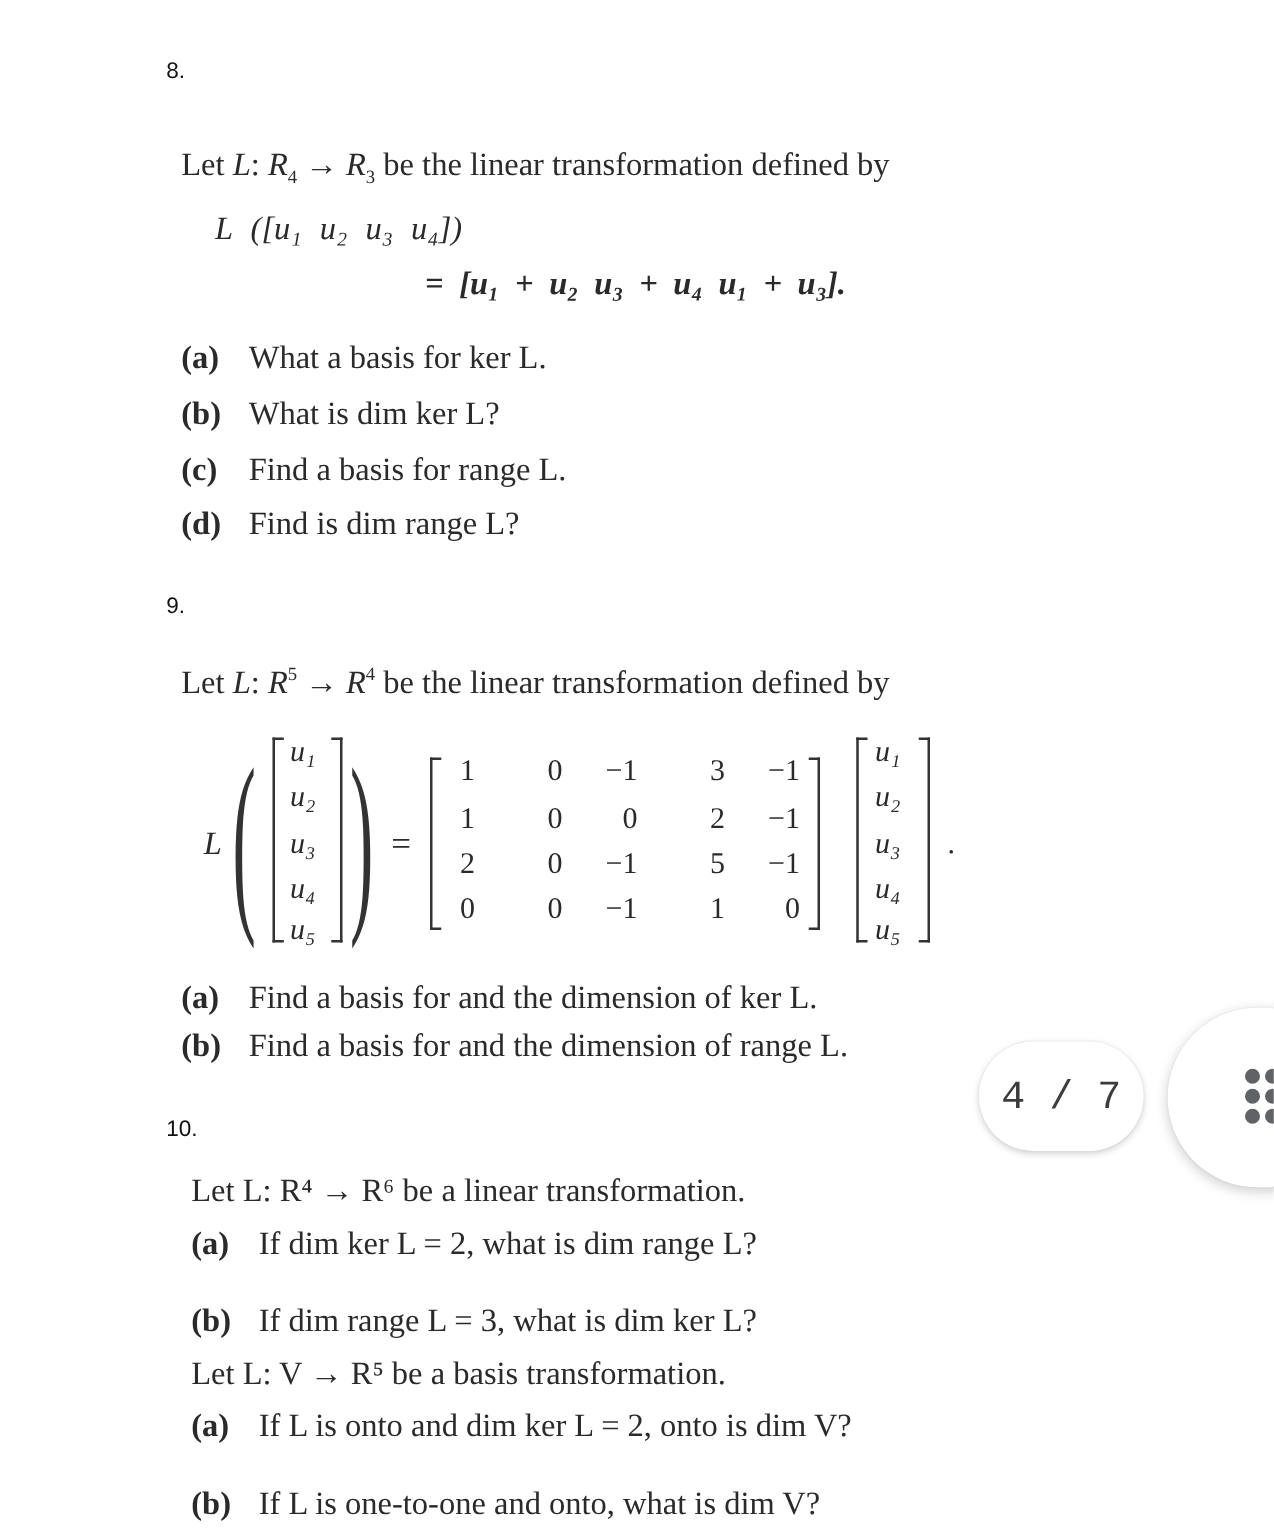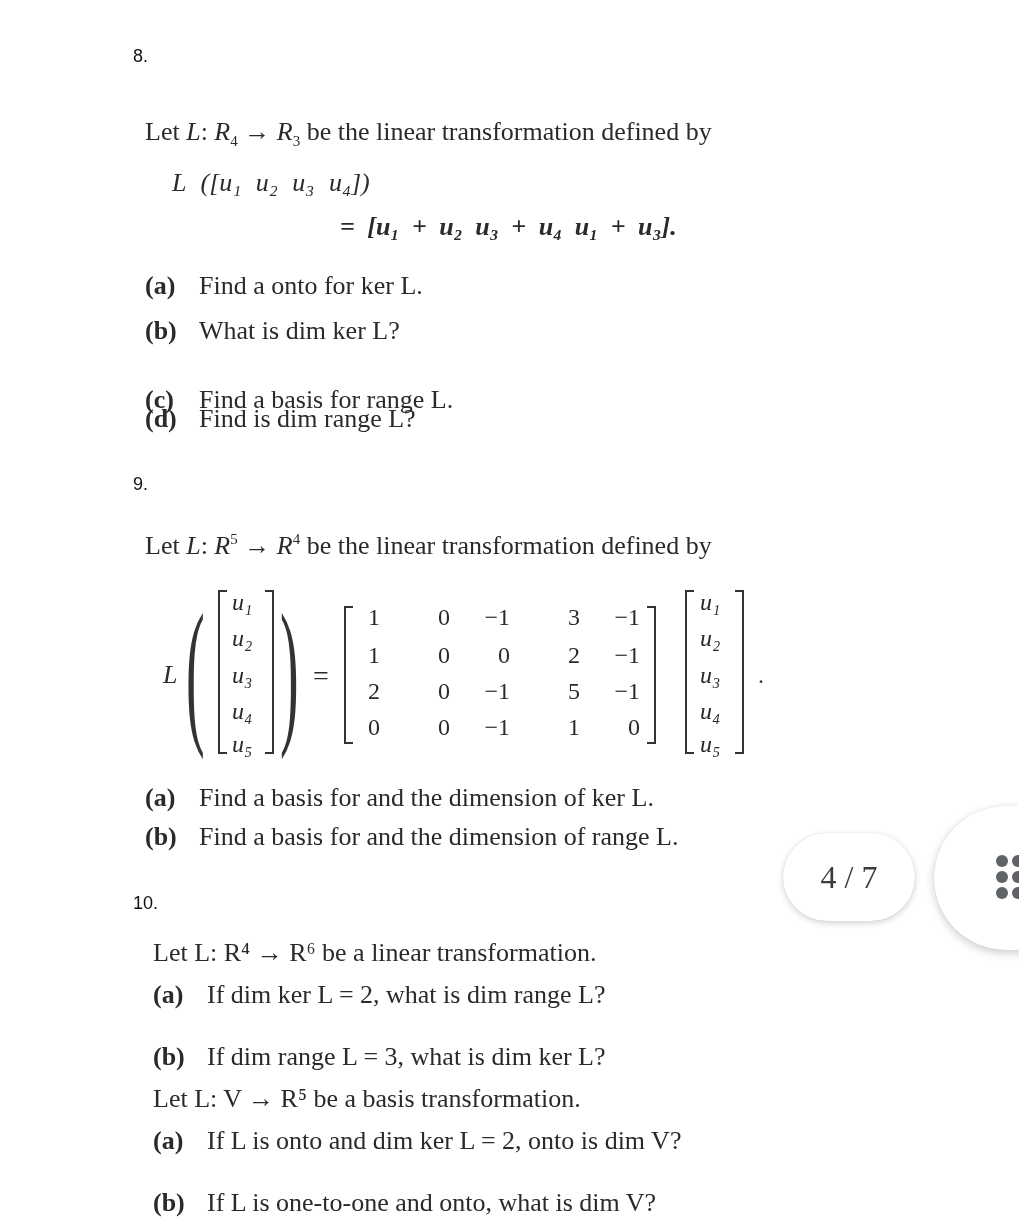--- a/index.html
+++ b/index.html
@@ -15,44 +15,44 @@
     .bl { border-right: none; width: 7px; }
     .br { border-left: none; width: 7px; }
     .cell { position: absolute; text-align: right; width: 40px; }
     .vec { position: absolute; font-style: italic; font-family: "Liberation Serif", "DejaVu Serif", serif; font-size: 24px; color: #2a2a2a; }
     .paren { position: absolute; font-family: "Liberation Serif", "DejaVu Serif", serif; color: #333; }
     .page-pill {
       position: absolute; left: 783px; top: 833px; width: 132px; height: 88px;
       border-radius: 44px; background: #fff;
       box-shadow: 0 2px 6px rgba(0,0,0,0.18), 0 0 1px rgba(0,0,0,0.15);
       display: flex; align-items: center; justify-content: center;
-      font-family: Liberation Serif, serif; font-size: 32px; color: #3c3c3c;
+      font-family: Liberation Mono, monospace; font-size: 32px; color: #3c3c3c;
     }
     .grid-btn {
       position: absolute; left: 934px; top: 806px; width: 150px; height: 144px;
       border-radius: 72px; background: #fff;
       box-shadow: 0 3px 10px rgba(0,0,0,0.2), 0 0 1px rgba(0,0,0,0.15);
     }
     .dot { position: absolute; width: 12px; height: 12px; border-radius: 6px; background: #5f6368; }
   </style>
 </head>
 <body>
 
 <div class="abs qnum" style="left:133px; top:46px;">8.</div>
 
 <div class="abs line" style="left:145px; top:93px;margin-top:24px;">
   <span>Let </span><span class="it">L</span><span>: </span><span class="it">R</span><sub>4</sub><span> → </span><span class="it">R</span><sub>3</sub><span> be the linear transformation defined by</span>
 </div>
 
 <div class="abs line it" style="left:172px; top:168px; word-spacing:8px;">L ([u₁   u₂   u₃   u₄])</div>
 <div class="abs line it" style="left:340px; top:212px; word-spacing:6px;font-weight:bold;">= [u₁ + u₂   u₃ + u₄   u₁ + u₃].</div>
 
-<div class="abs line" style="left:145px; top:271px;"><span class="lab">(a)</span><span>Find a onto for ker L.</span></div>
+<div class="abs line" style="left:145px; top:271px;"><span class="lab">(a)</span><span>What a basis for ker L.</span></div>
 <div class="abs line" style="left:145px; top:316px;"><span class="lab">(b)</span><span>What is dim ker L?</span></div>
-<div class="abs line" style="left:145px; top:361px;margin-top:24px;"><span class="lab">(c)</span><span>Find a basis for range L.</span></div>
+<div class="abs line" style="left:145px; top:361px;"><span class="lab">(c)</span><span>Find a basis for range L.</span></div>
 <div class="abs line" style="left:145px; top:404px;"><span class="lab">(d)</span><span>Find is dim range L?</span></div>
 
 <div class="abs qnum" style="left:133px; top:474px;">9.</div>
 
 <div class="abs line" style="left:145px; top:531px;">
   <span>Let </span><span class="it">L</span><span>: </span><span class="it">R</span><sup>5</sup><span> → </span><span class="it">R</span><sup>4</sup><span> be the linear transformation defined by</span>
 </div>
 
 <div>
   <div class="vec" style="left:163px; top:660px; font-size:26px;">L</div>

